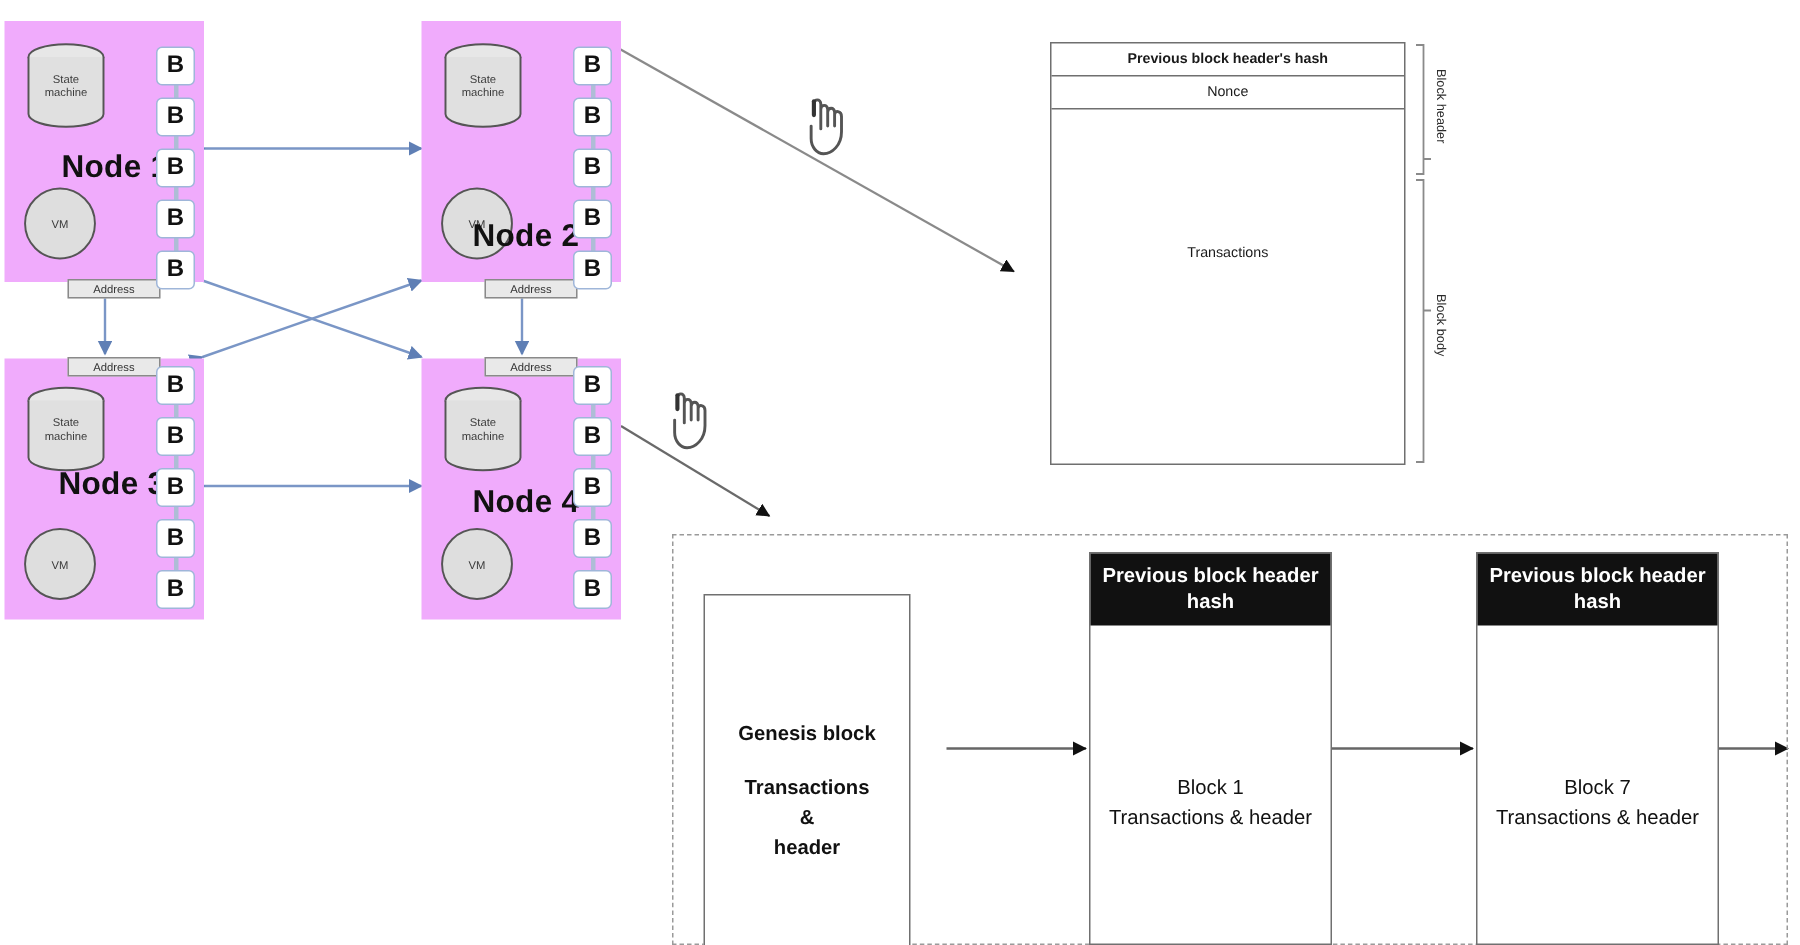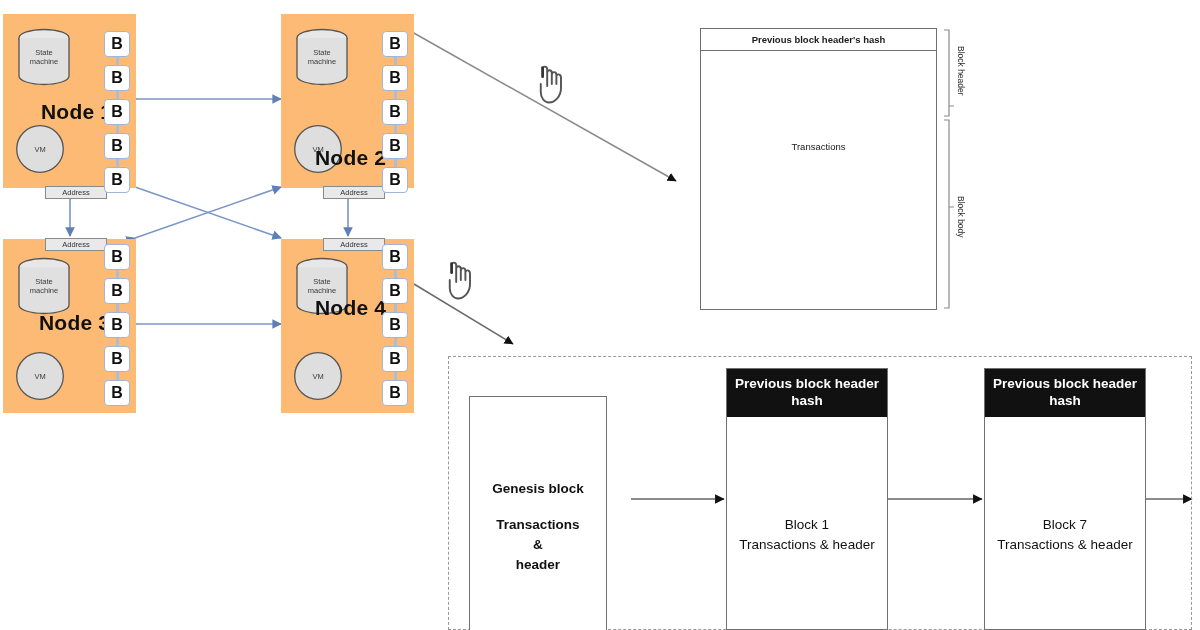--- a/index.html
+++ b/index.html
@@ -6,21 +6,21 @@
   body{
     width:1200px;height:630px;position:relative;overflow:hidden;
     font-family:"Liberation Sans","DejaVu Sans",sans-serif;
     color:#1a1a1a;
   }
   .canvas{position:absolute;left:0;top:0;width:1200px;height:630px;}
   svg.layer{position:absolute;left:0;top:0;width:1200px;height:630px;pointer-events:none;}
 
   
   .node-panel{
-    position:absolute;background:#fdba74;box-sizing:border-box;
+    position:absolute;background:#f0abfc;box-sizing:border-box;
   }
   .node-title{
     position:absolute;font-size:21px;font-weight:700;color:#111;
     letter-spacing:.2px;white-space:nowrap;
   }
   .cyl{position:absolute;}
   .cyl-label,.vm-label{
     position:absolute;width:100%;text-align:center;font-size:7.5px;
     color:#3a3a3a;line-height:1.25;left:0;
   }
@@ -224,33 +224,34 @@
         <path d="M3,10 L3,48 A25,8.5 0 0 0 53,48 L53,10" fill="#e0e0e0" stroke="#555" stroke-width="1.3"></path>
       </svg>
       <div class="cyl-label" style="top:20px;">State<br>machine</div>
     </div>
     <div class="vm" style="left:12px;top:112px;width:50px;height:50px;">
       <svg width="50" height="50" viewBox="0 0 50 50">
         <circle cx="25" cy="25" r="23.3" fill="#dedede" stroke="#555" stroke-width="1.3"></circle>
       </svg>
       <div class="vm-label" style="top:21px;">VM</div>
     </div>
-    <div class="node-title" style="left:34px;top:57px;">Node 4</div>
+    <div class="node-title" style="left:34px;top:84px;">Node 4</div>
     <div class="bchain" style="left:101px;top:5px;width:26px;height:160px;">
       <div class="bline" style="top:13px;height:134px;"></div>
       <div class="bbox" style="top:0px;">B</div>
       <div class="bbox" style="top:34px;">B</div>
       <div class="bbox" style="top:68px;">B</div>
       <div class="bbox" style="top:102px;">B</div>
       <div class="bbox" style="top:136px;">B</div>
     </div>
   </div>
 
   <div class="blk-outer" style="left:700px;top:28px;width:237px;height:282px;">
     <div class="blk-row" style="height:22px;font-weight:700;">Previous block header's hash</div>
+    <div class="blk-row" style="height:22px;">Nonce</div>
     <div class="blk-body" style="height:191px;">Transactions</div>
   </div>
   <div class="vlabel" style="left:966px;top:46px;transform:rotate(90deg);">Block header</div>
   <div class="vlabel" style="left:966px;top:196px;transform:rotate(90deg);">Block body</div>
 
   <div class="dashbox" style="left:448px;top:356px;width:744px;height:274px;"></div>
 
   <div class="chainblock" style="left:469px;top:368px;width:138px;height:262px;margin-top:28px;">
     <div class="chainbody genesis">
       <div>

